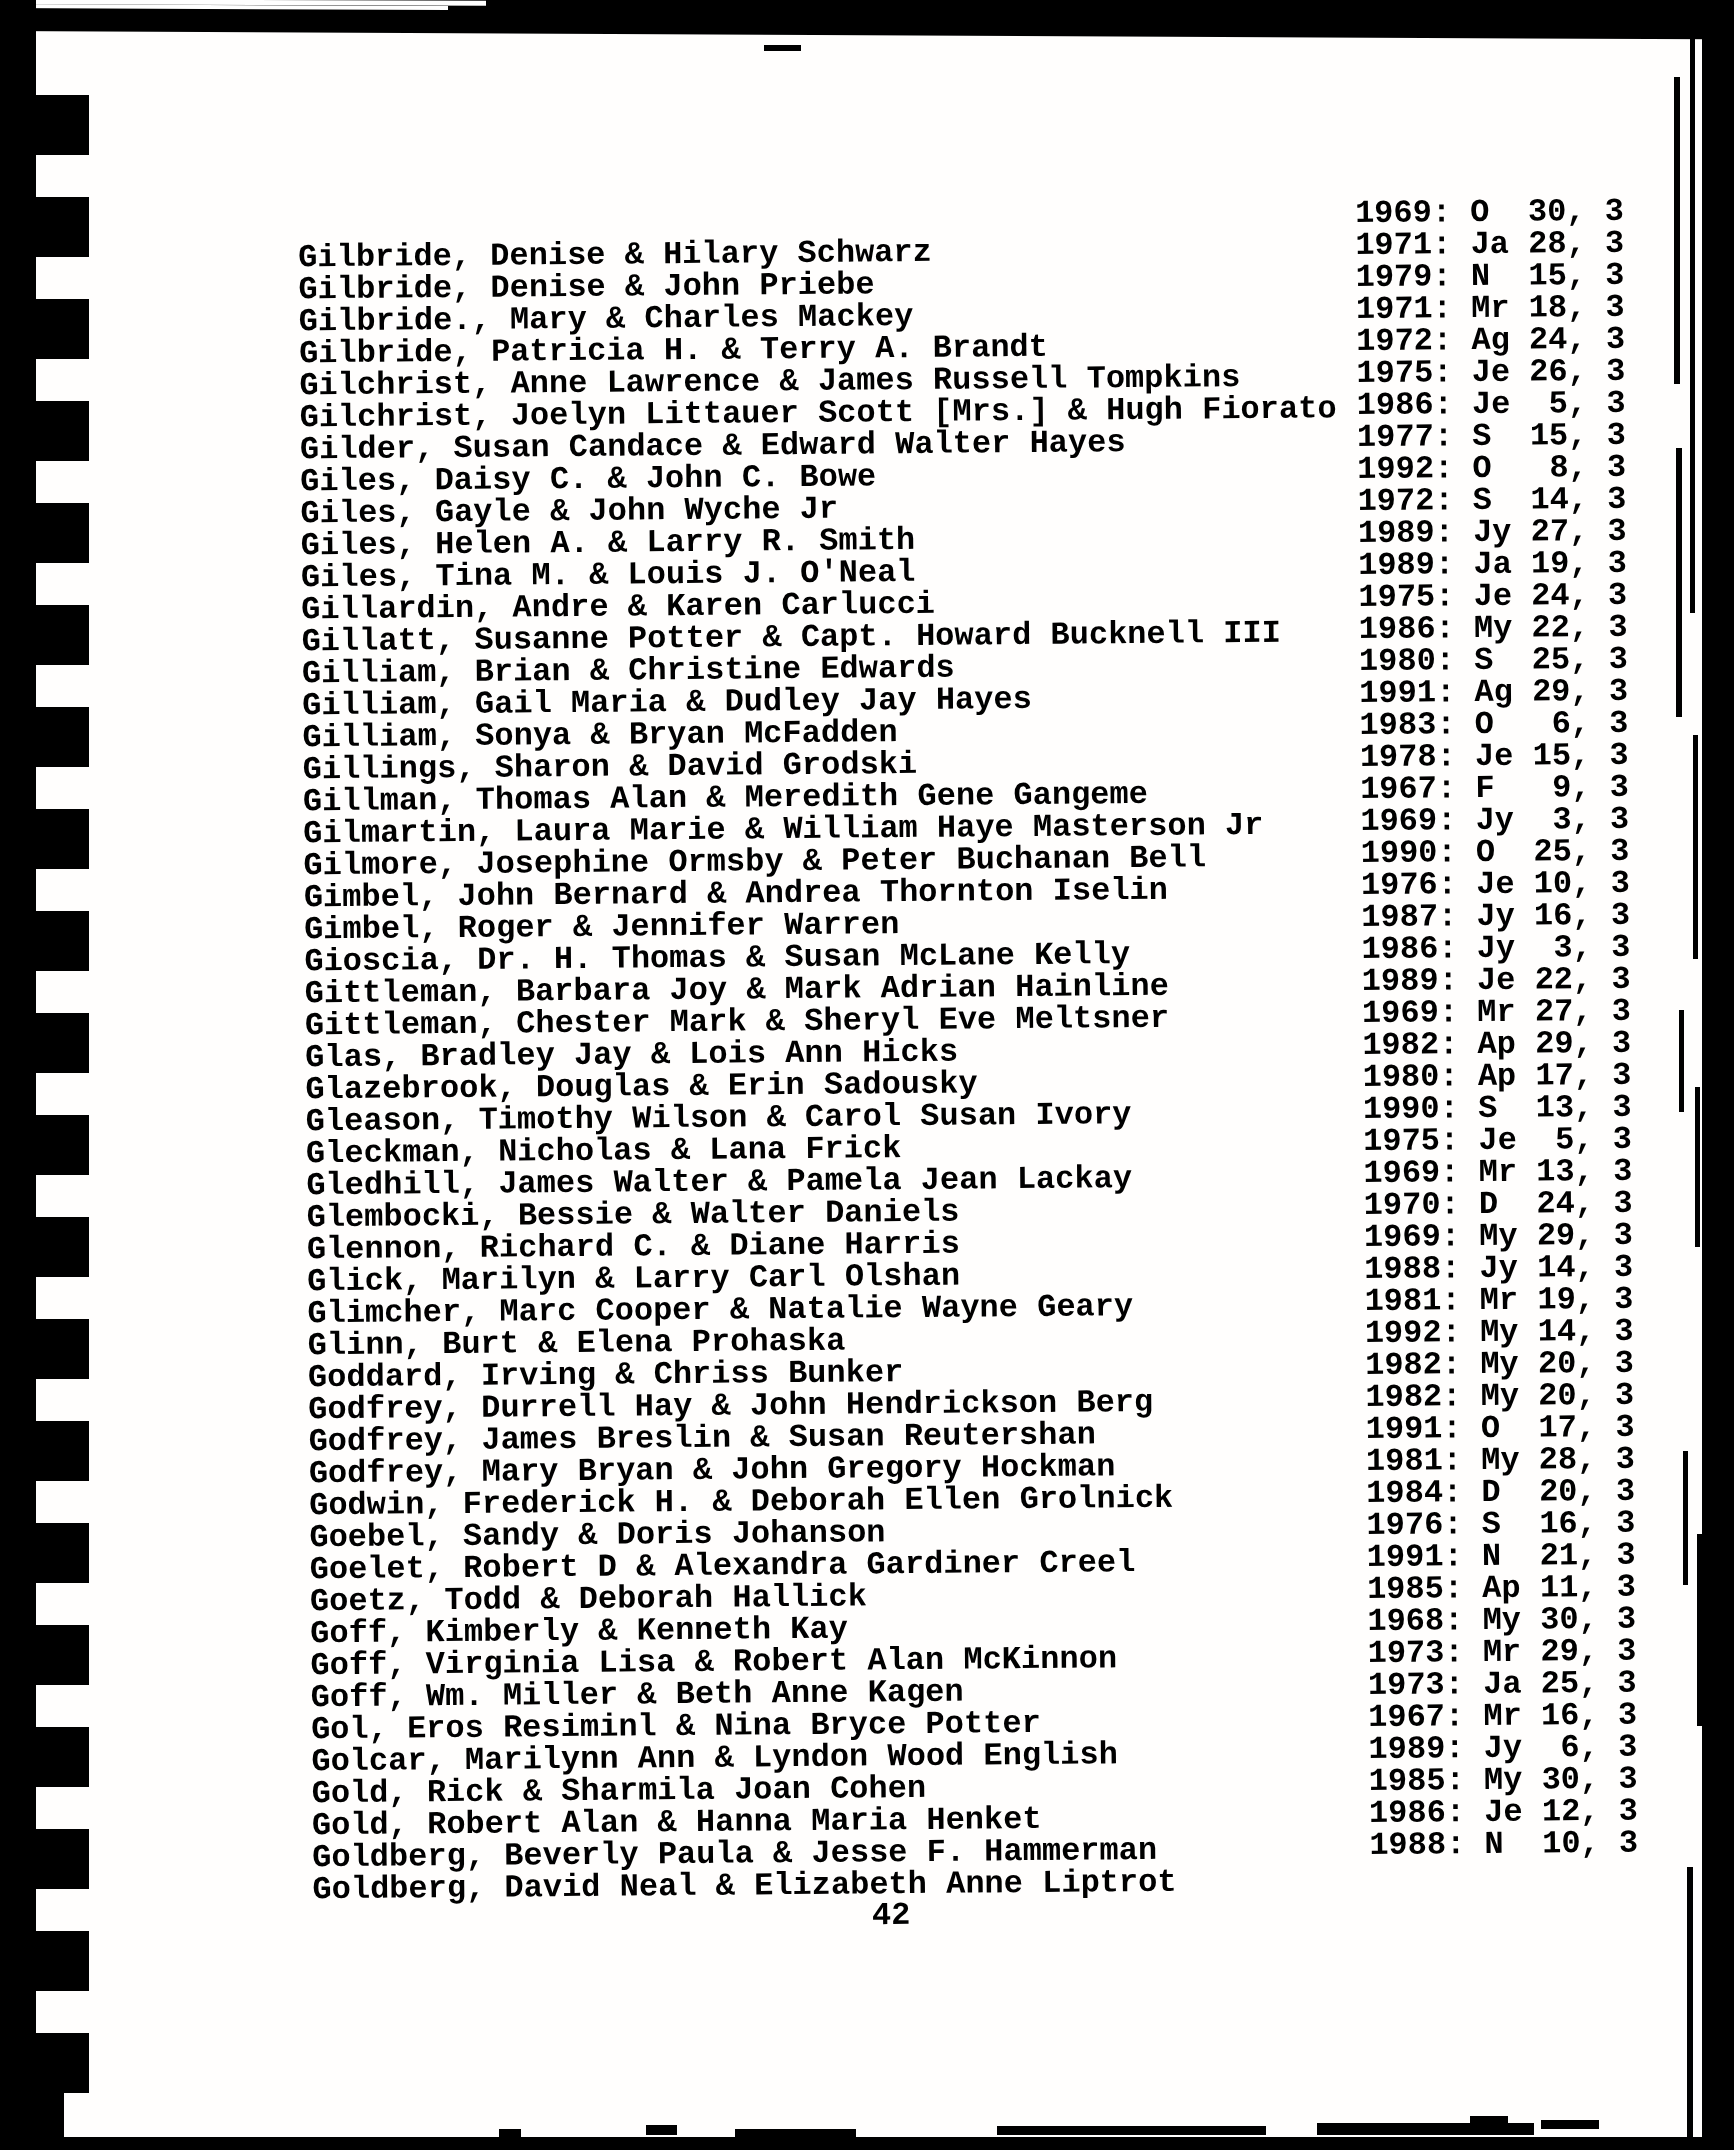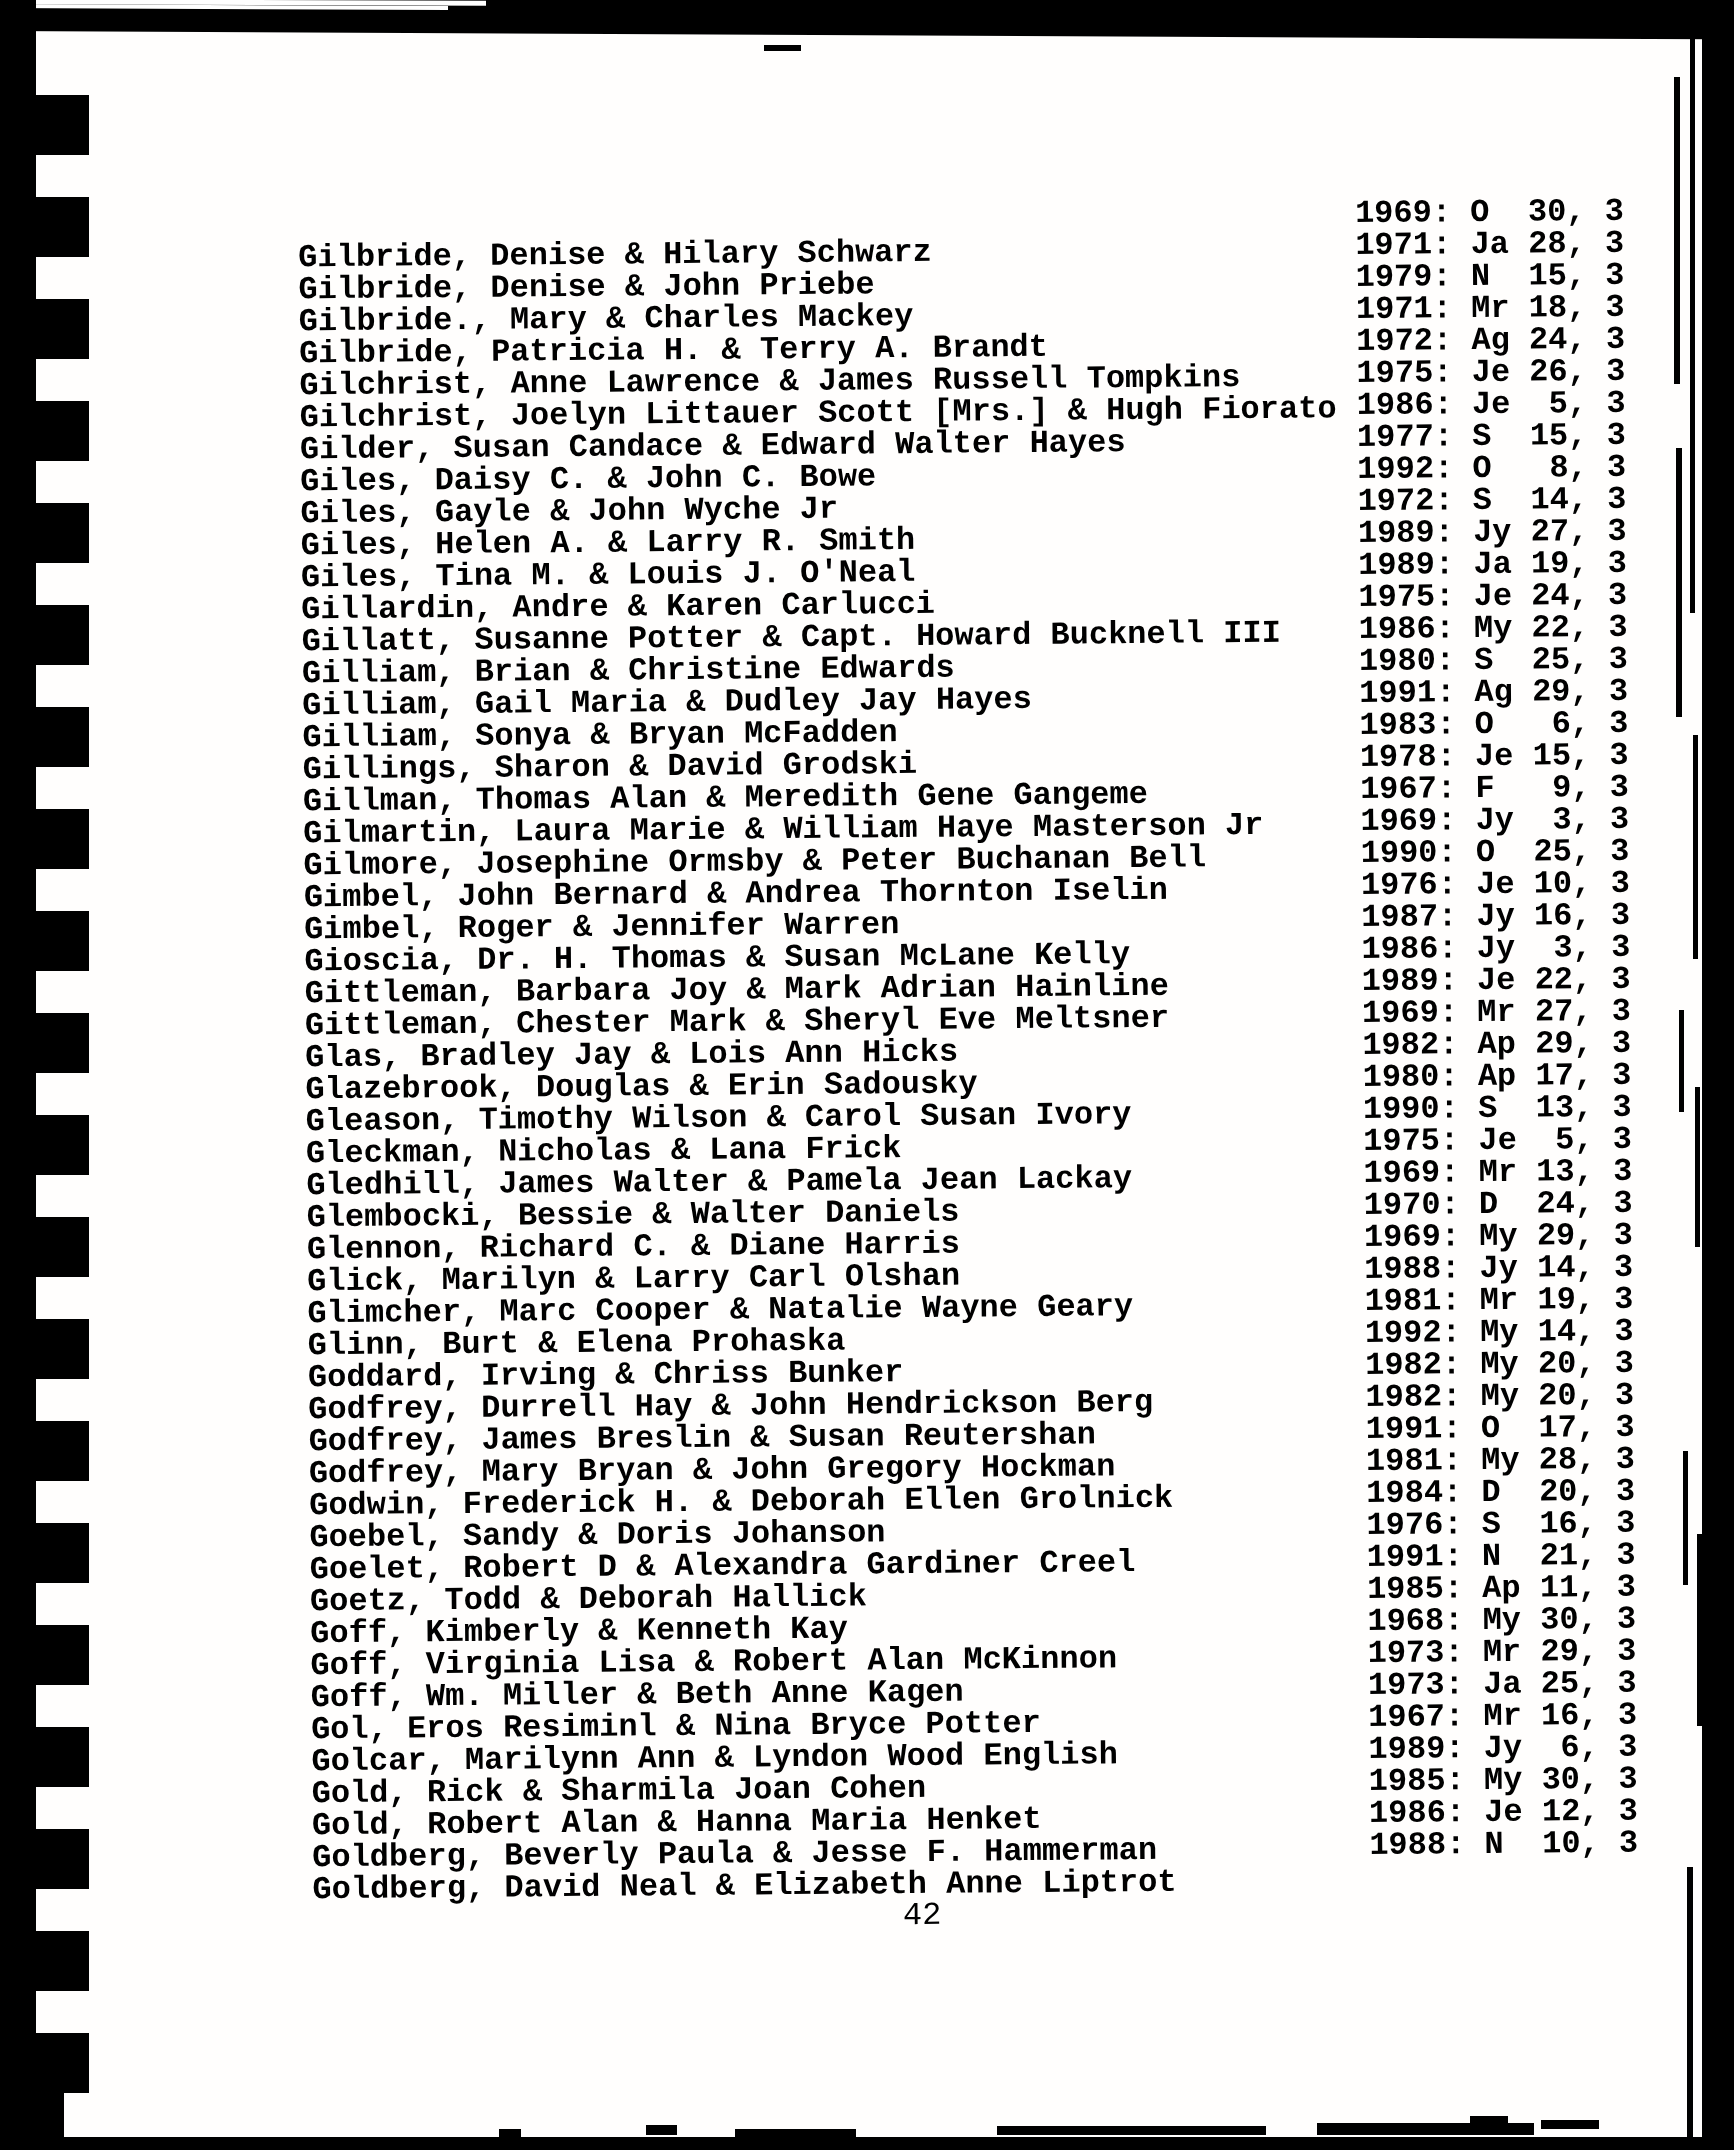--- a/index.html
+++ b/index.html
@@ -51,22 +51,22 @@
     transform:rotate(-0.5deg);transform-origin:0 0;
   }
   .row{
     position:relative;height:32px;
     font-weight:700;font-size:32px;line-height:32px;
     white-space:pre;
   }
   .name{display:inline-block;}
   .date{position:absolute;left:1134px;top:-2.6px;}
   .page-number{
-    position:absolute;left:903px;top:1900px;
-    font-weight:400;font-size:32px;line-height:32px;
+    position:absolute;left:872px;top:1900px;
+    font-weight:700;font-size:32px;line-height:32px;
     transform:rotate(-0.5deg);
   }
 </style>
 </head>
 <body>
 
 <div id="page">
 
   <div class="edge top-bar"></div>
   <div class="edge top-bar2"></div>

